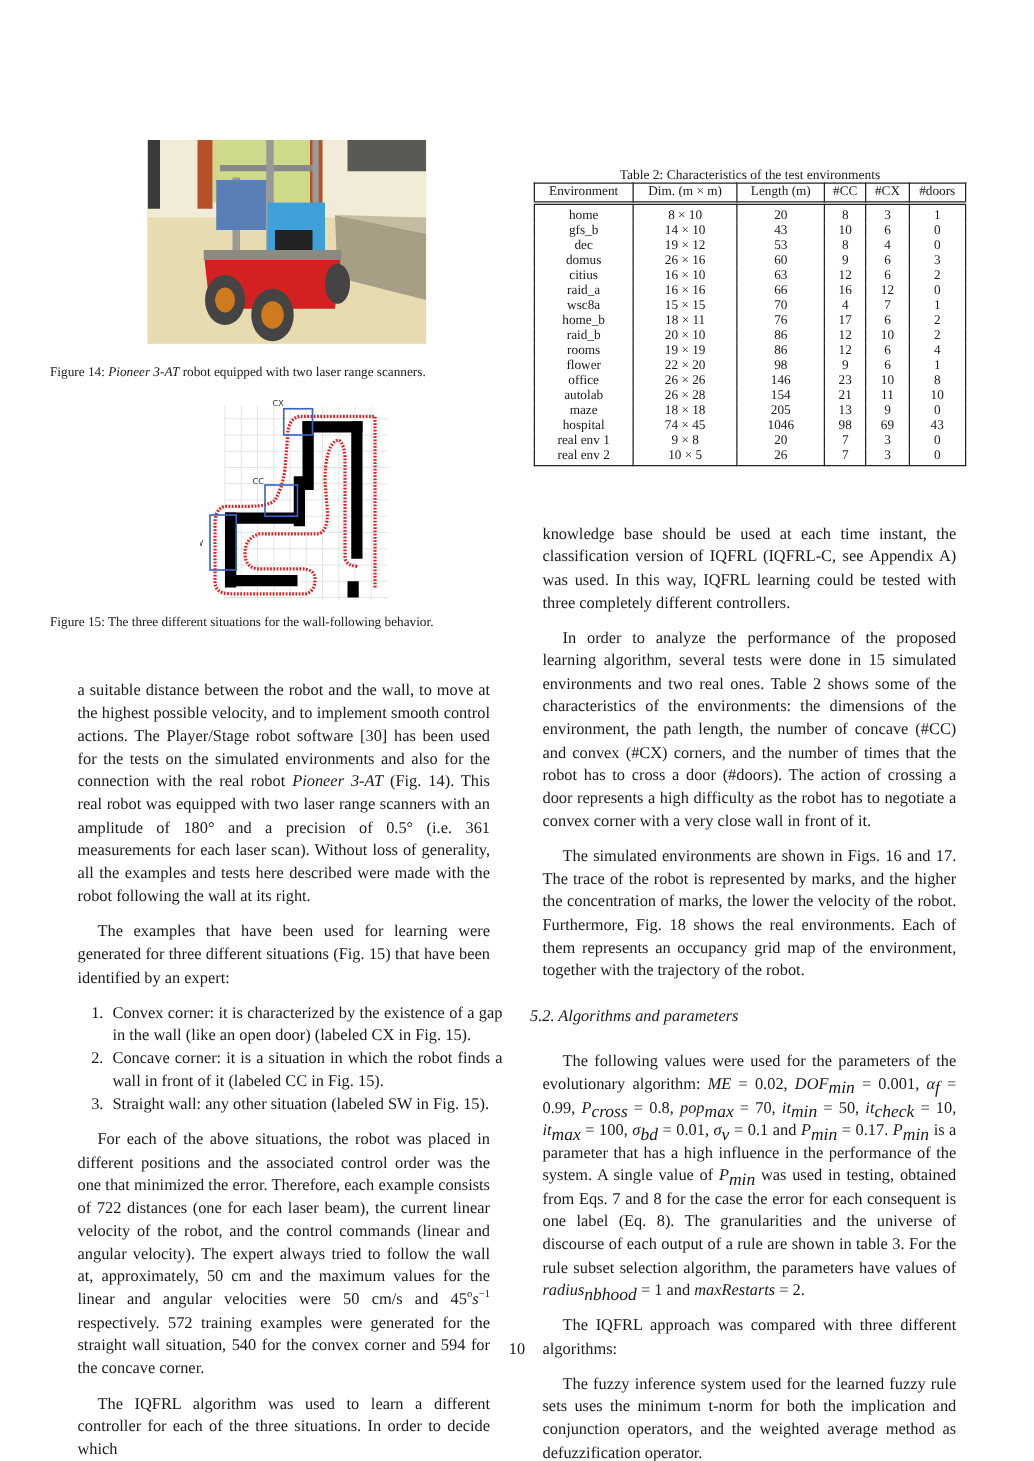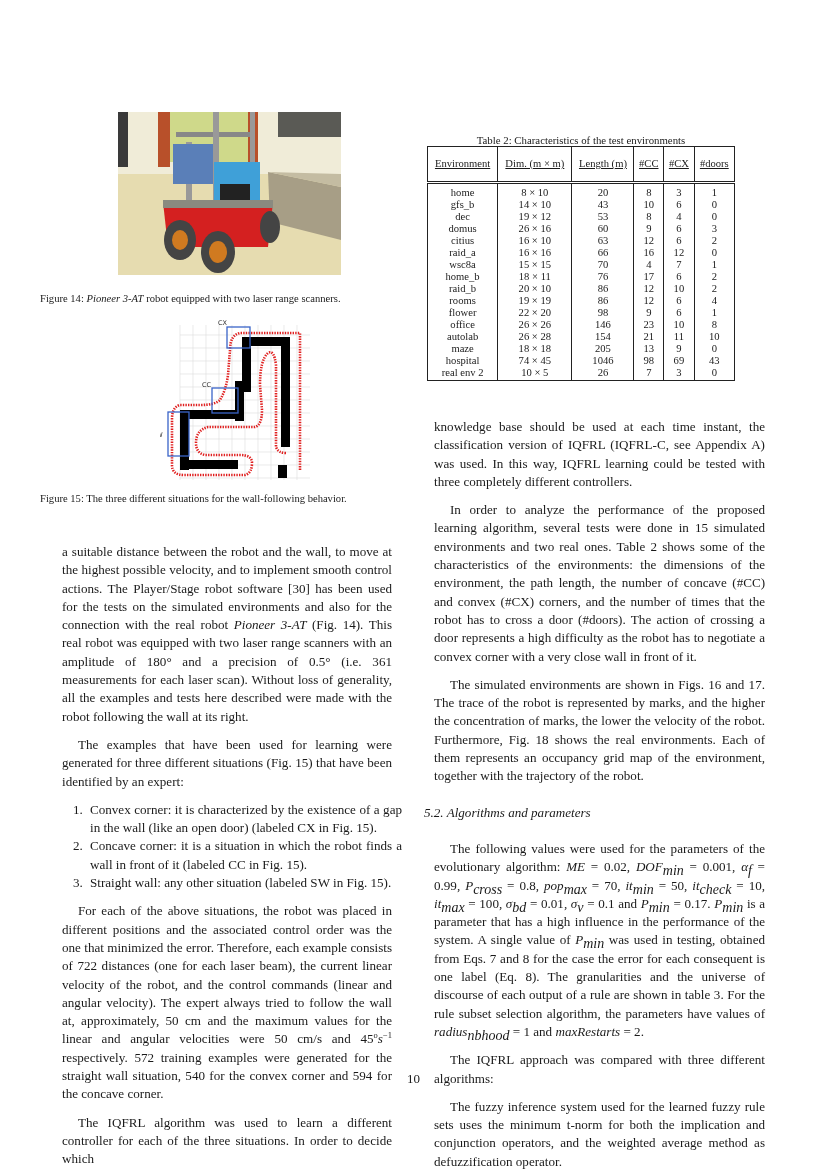--- a/index.html
+++ b/index.html
@@ -8,24 +8,24 @@
   .col { position:absolute; font-size:13.1px; line-height:18.3px; text-align:justify; }
   .col p { margin:10px; }
   .col p.ind { text-indent:16px; }
   #left-col { left:52px; top:533px; width:350px; }
   #right-col { left:424px; top:408px; width:351px; }
   .photo { position:absolute; left:118px; top:112px; width:223px; height:163px; overflow:hidden; background:#e8dfb8; }
   .cap { position:absolute; font-size:10.6px; line-height:13px; text-align:left; }
   #fig14-cap { left:40px; top:292px; width:380px; }
   #fig15-cap { left:40px; top:492px; width:380px; }
   .figmap { position:absolute; left:160px; top:315px; width:150px; height:165px; }
-  table.t2 { position:absolute; left:427px; top:135px; width:308px; border-collapse:collapse; font-size:10.6px; line-height:12px; }
+  table.t2 { position:absolute; left:427px; top:135px; width:346px; border-collapse:collapse; font-size:10.6px; line-height:12px; }
   table.t2 caption { caption-side:top; font-size:10.8px; text-align:center; padding-bottom:0; line-height:11px; }
   table.t2 th, table.t2 td { text-align:center; padding:0 3px; font-weight:normal; }
-  table.t2 th { border:1px solid #222; padding:11px 3px;text-decoration:underline; }
+  table.t2 th { border:1px solid #222; padding:1px 3px; }
   table.t2 thead tr { border-bottom:3px double #222; }
   table.t2 tbody td { border-left:1px solid #222; border-right:1px solid #222; }
   table.t2 tbody tr:first-child td { padding-top:3px; }
   table.t2 tbody tr:last-child td { border-bottom:1px solid #222; padding-bottom:1px; }
   ol.sit { margin:4px 0 4px 0; padding-left:34px; }
   ol.sit li { padding-left:4px; margin:0; }
   .sec { font-style:italic; margin:18px 0 18px 0 !important; }
   .pnum { position:absolute; left:0; width:827px; top:1071px; text-align:center; font-size:13px; }
   sub { font-size:14px; font-style:italic; line-height:0; }
   sup { font-size:8.5px; line-height:0; }
@@ -239,20 +239,28 @@
       </tr>
       <tr>
         <td>hospital</td>
         <td>74 × 45</td>
         <td>1046</td>
         <td>98</td>
         <td>69</td>
         <td>43</td>
       </tr>
       <tr>
+        <td>real env 1</td>
+        <td>9 × 8</td>
+        <td>20</td>
+        <td>7</td>
+        <td>3</td>
+        <td>0</td>
+      </tr>
+      <tr>
         <td>real env 2</td>
         <td>10 × 5</td>
         <td>26</td>
         <td>7</td>
         <td>3</td>
         <td>0</td>
       </tr>
     </tbody>
 </table>
 

